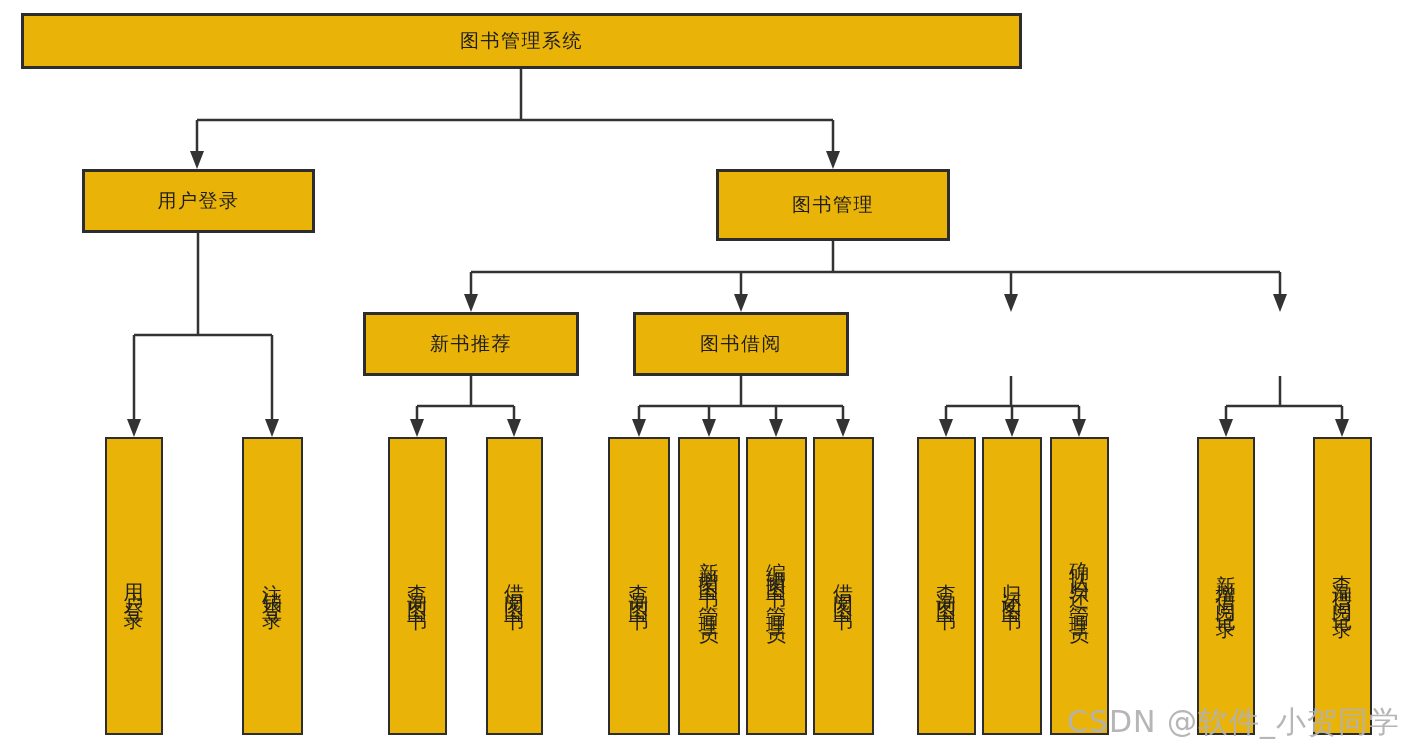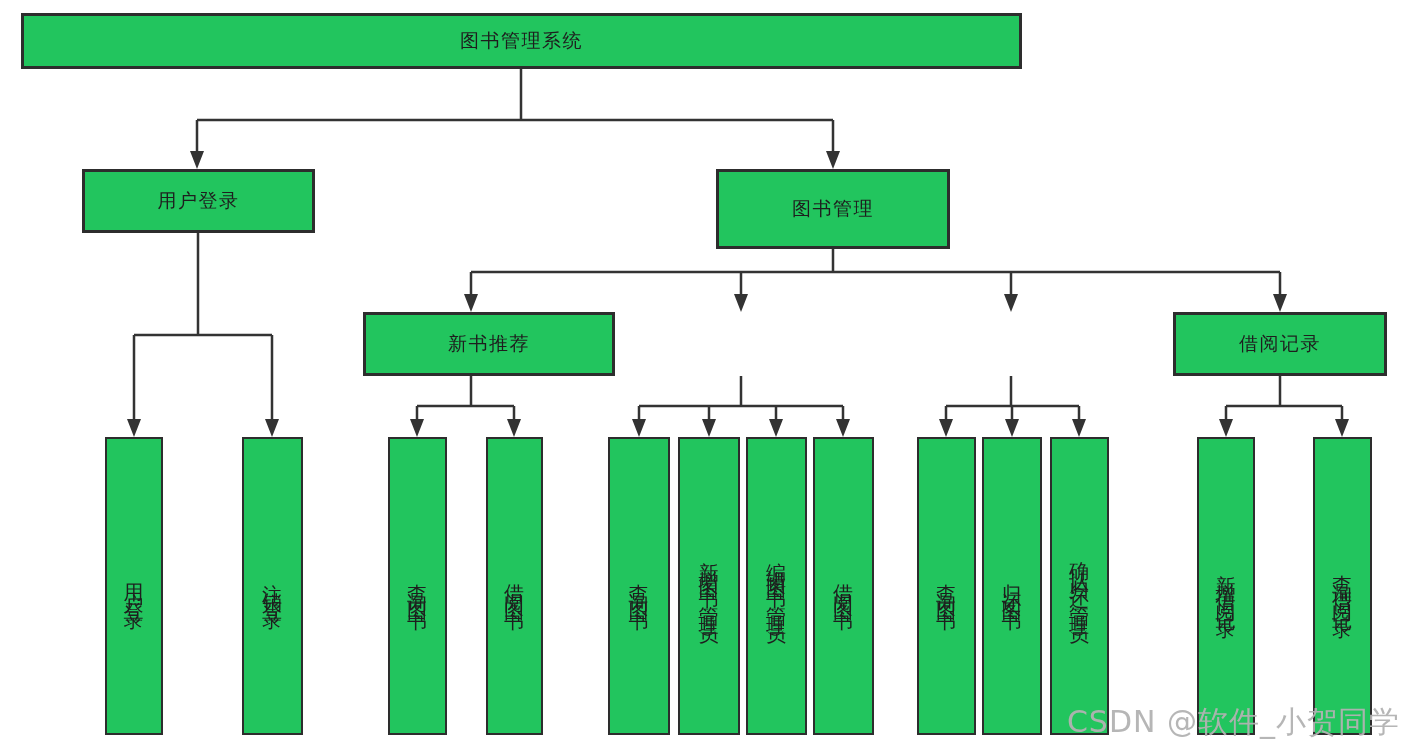--- a/index.html
+++ b/index.html
@@ -13,21 +13,21 @@
   }
   .wires {
     position: absolute;
     left: 0; top: 0;
     width: 1405px; height: 747px;
     pointer-events: none;
   }
   .box {
     position: absolute;
     box-sizing: border-box;
-    background: #22c55e;
+    background: #eab308;
     border: 3px solid #2d2d2d;
     display: flex;
     align-items: center;
     justify-content: center;
   }
   .box.leaf { border-width: 2px; }
   .lbl {
     font-size: 19px;
     color: #1e1e1e;
     letter-spacing: 1.5px;
@@ -76,29 +76,29 @@
              M1219 419 L1233 419 L1226 437 Z  M1335 419 L1349 419 L1342 437 Z"></path>
   </svg>
 
   <div class="box" style="left:21px; top:13px; width:1001px; height:56px;">
     <span class="lbl">图书管理系统</span>
   </div>
 
   <div class="box" style="left:82px; top:169px; width:233px; height:64px;">
     <span class="lbl">用户登录</span>
   </div>
-  <div class="box" style="left:716px; top:169px; width:234px; height:80px;">
+  <div class="box" style="left:716px; top:169px; width:234px; height:72px;">
     <span class="lbl">图书管理</span>
   </div>
 
-  <div class="box" style="left:363px; top:312px; width:252px; height:64px;">
+  <div class="box" style="left:363px; top:312px; width:216px; height:64px;">
     <span class="lbl">新书推荐</span>
   </div>
-  <div class="box" style="left:1173px; top:312px; width:214px; height:64px;">
-    <span class="lbl">借阅记录</span>
+  <div class="box" style="left:633px; top:312px; width:216px; height:64px;">
+    <span class="lbl">图书借阅</span>
   </div>
 
   <div class="box leaf" style="left:105px; top:437px; width:58px; height:298px;">
     <span class="vlbl">用户登录</span>
   </div>
   <div class="box leaf" style="left:242px; top:437px; width:61px; height:298px;">
     <span class="vlbl">注销登录</span>
   </div>
 
   <div class="box leaf" style="left:388px; top:437px; width:59px; height:298px;">

